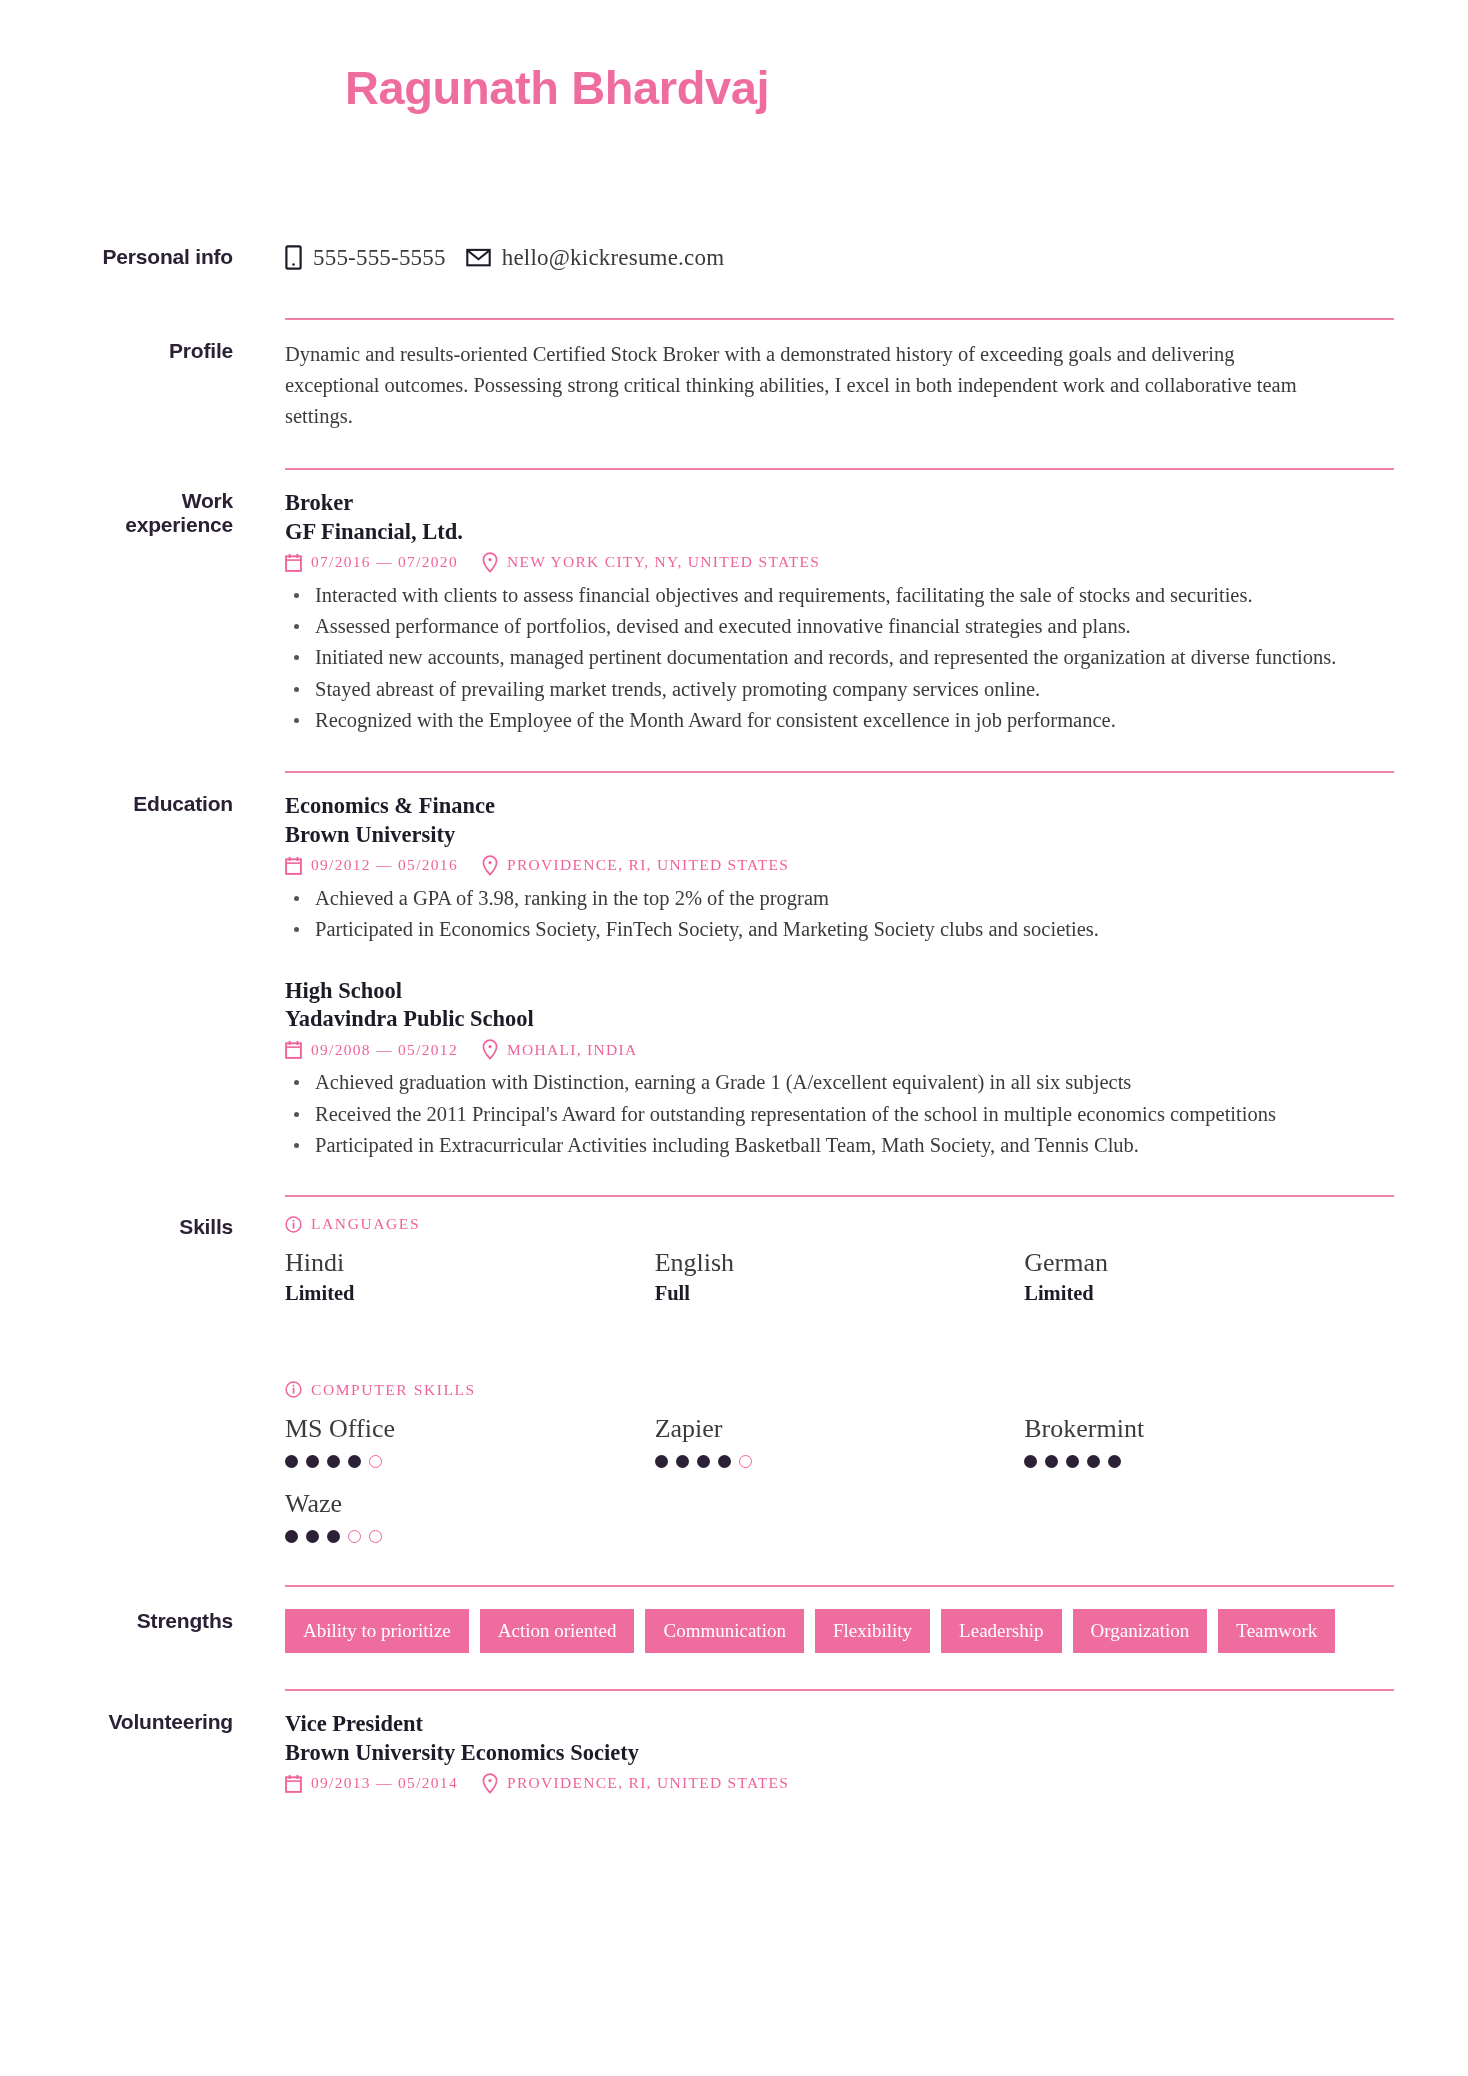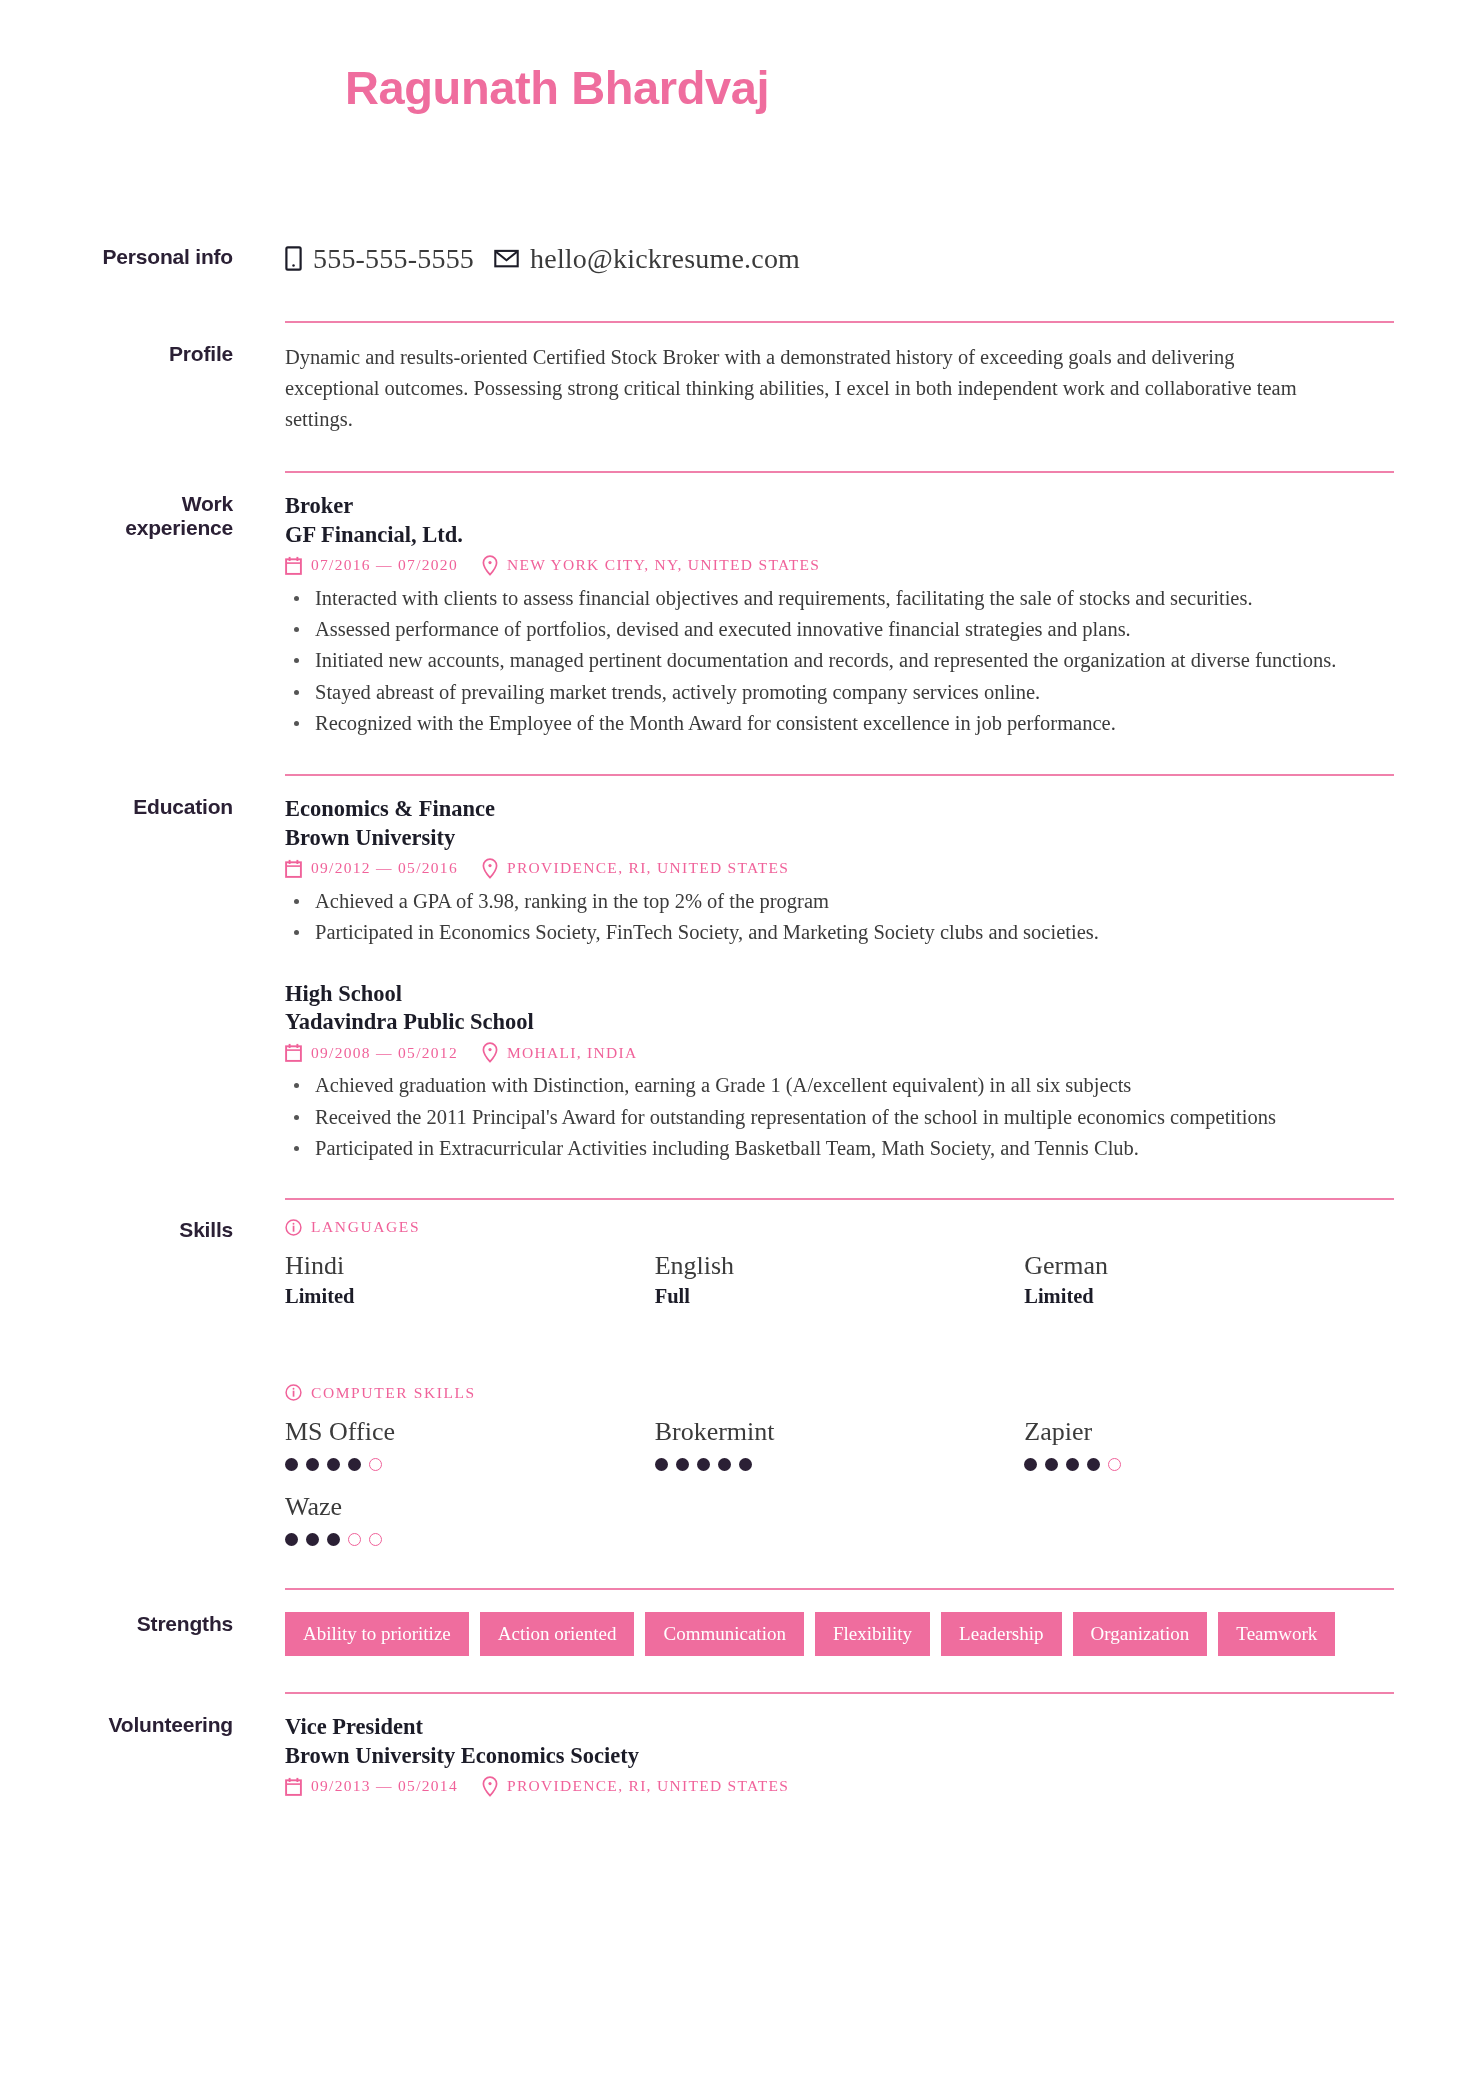--- a/index.html
+++ b/index.html
@@ -72,21 +72,21 @@
     gap: 20px;
     font-size: 21px;
     color: #3b3b3b;
     line-height: 1;
   }
   .pi-item {
     display: flex;
     align-items: center;
     gap: 11px;
   }
-  .pi-text { font-size: 28px; color: #3a3a3a; letter-spacing: 0.2px;}
+  .pi-text { font-size: 23px; color: #3a3a3a; letter-spacing: 0.2px;}
 
   
   .profile-wrap { margin-top: 48px; }
   .profile-row { margin-top: 19px; }
   .profile-text {
     font-size: 20.5px;
     line-height: 1.52;
     color: #3b3b3b;
     max-width: 1040px;
   }
@@ -425,37 +425,37 @@
               <div class="skill-name">MS Office</div>
               <div class="dots">
                 <span class="dot on"></span>
                 <span class="dot on"></span>
                 <span class="dot on"></span>
                 <span class="dot on"></span>
                 <span class="dot off"></span>
               </div>
             </div>
             <div class="skill-cell">
-              <div class="skill-name">Brokermint</div>
+              <div class="skill-name">Zapier</div>
               <div class="dots">
                 <span class="dot on"></span>
                 <span class="dot on"></span>
                 <span class="dot on"></span>
                 <span class="dot on"></span>
-                <span class="dot on"></span>
+                <span class="dot off"></span>
               </div>
             </div>
             <div class="skill-cell">
-              <div class="skill-name">Zapier</div>
+              <div class="skill-name">Brokermint</div>
               <div class="dots">
                 <span class="dot on"></span>
                 <span class="dot on"></span>
                 <span class="dot on"></span>
                 <span class="dot on"></span>
-                <span class="dot off"></span>
+                <span class="dot on"></span>
               </div>
             </div>
             <div class="skill-cell">
               <div class="skill-name">Waze</div>
               <div class="dots">
                 <span class="dot on"></span>
                 <span class="dot on"></span>
                 <span class="dot on"></span>
                 <span class="dot off"></span>
                 <span class="dot off"></span>

